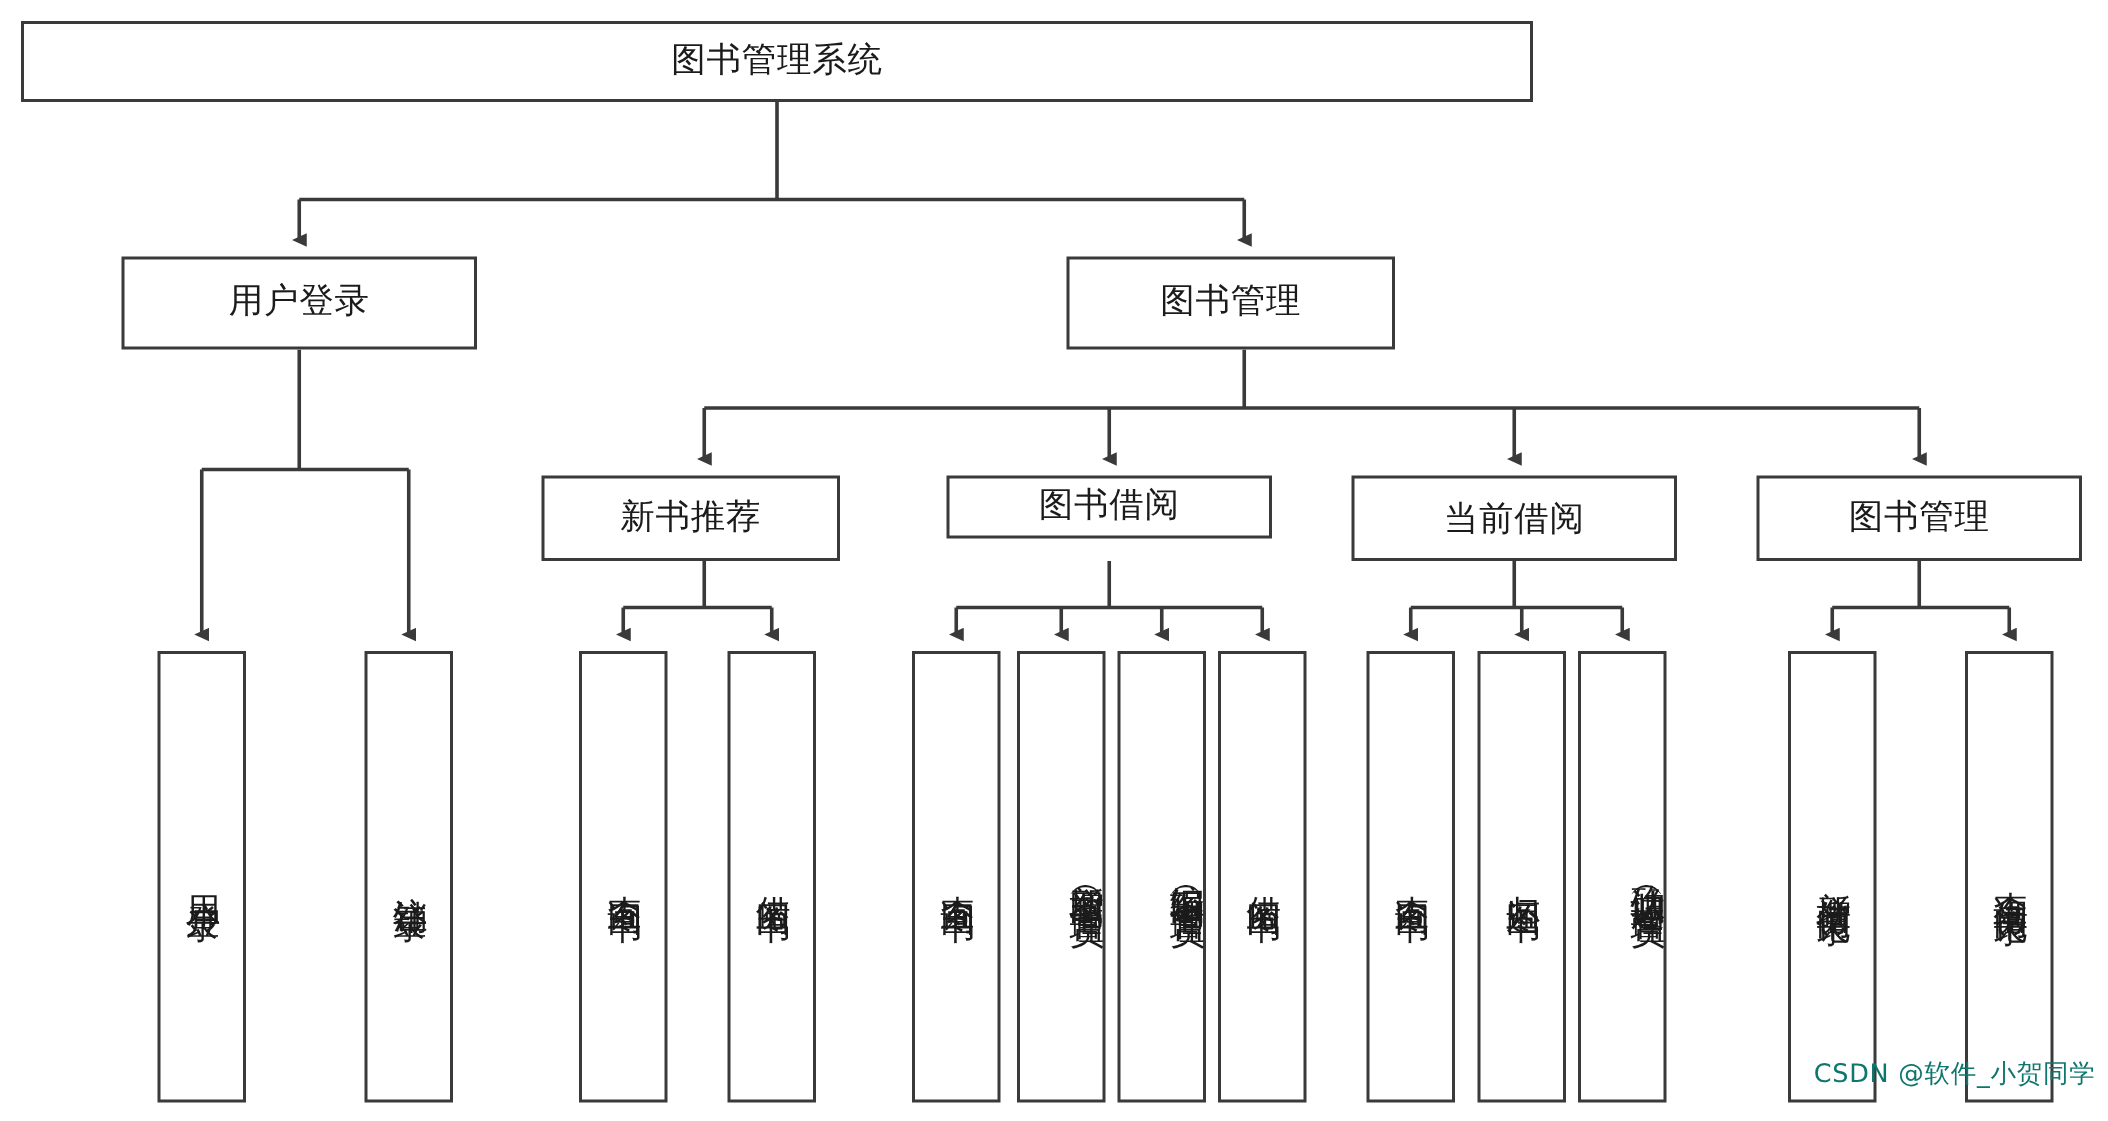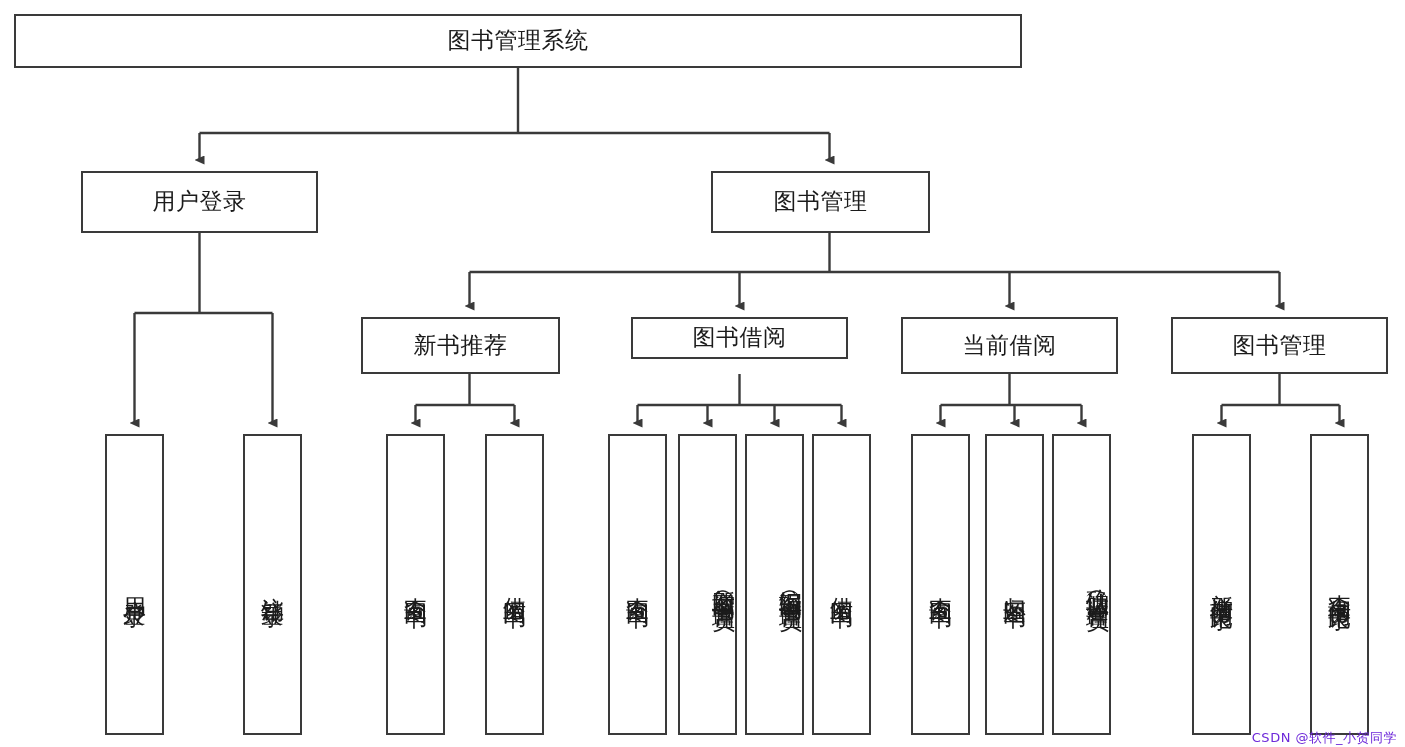--- a/index.html
+++ b/index.html
@@ -56,23 +56,23 @@
   }
   .node.v.start {
     align-items: flex-start;
   }
   .node.v.center {
     align-items: center;
   }
   .watermark {
     position: absolute;
     right: 8px;
-    bottom: 0;
-    font-size: 13px;
-    color: #6d28d9;
+    bottom: 20px;
+    font-size: 17px;
+    color: #0f766e;
     white-space: nowrap;
     letter-spacing: 0.5px;
     font-family: "DejaVu Sans", "Liberation Sans", sans-serif;
   }
 </style>
 </head>
 <body>
 
 <div id="canvas">
 

